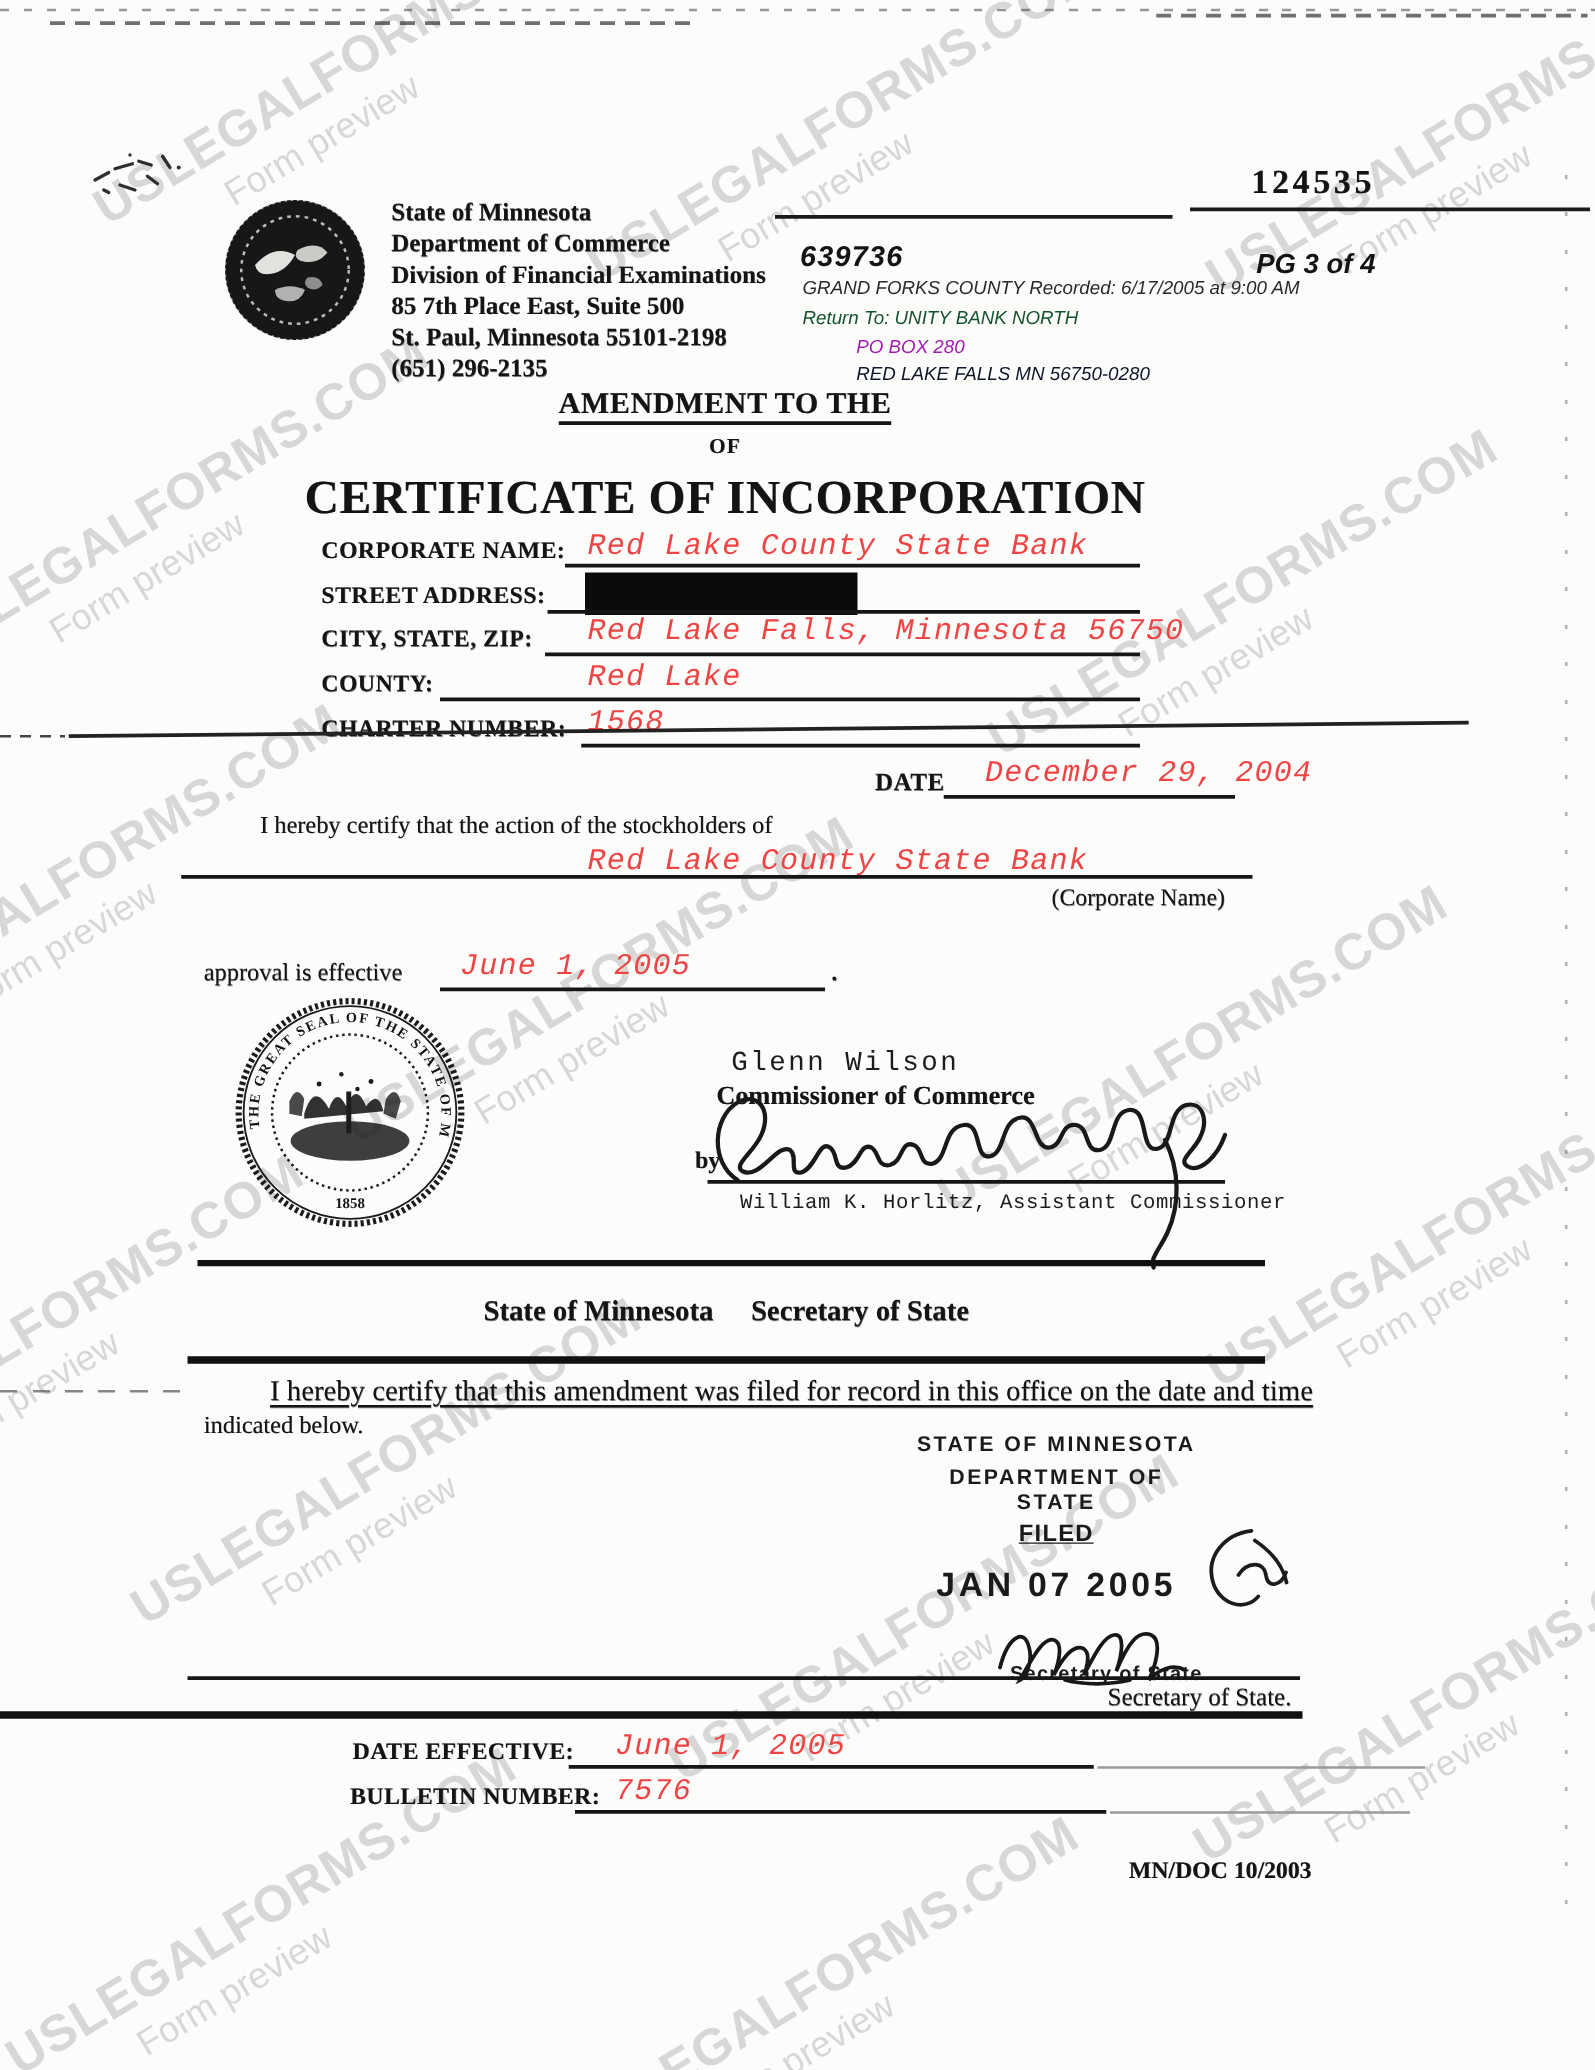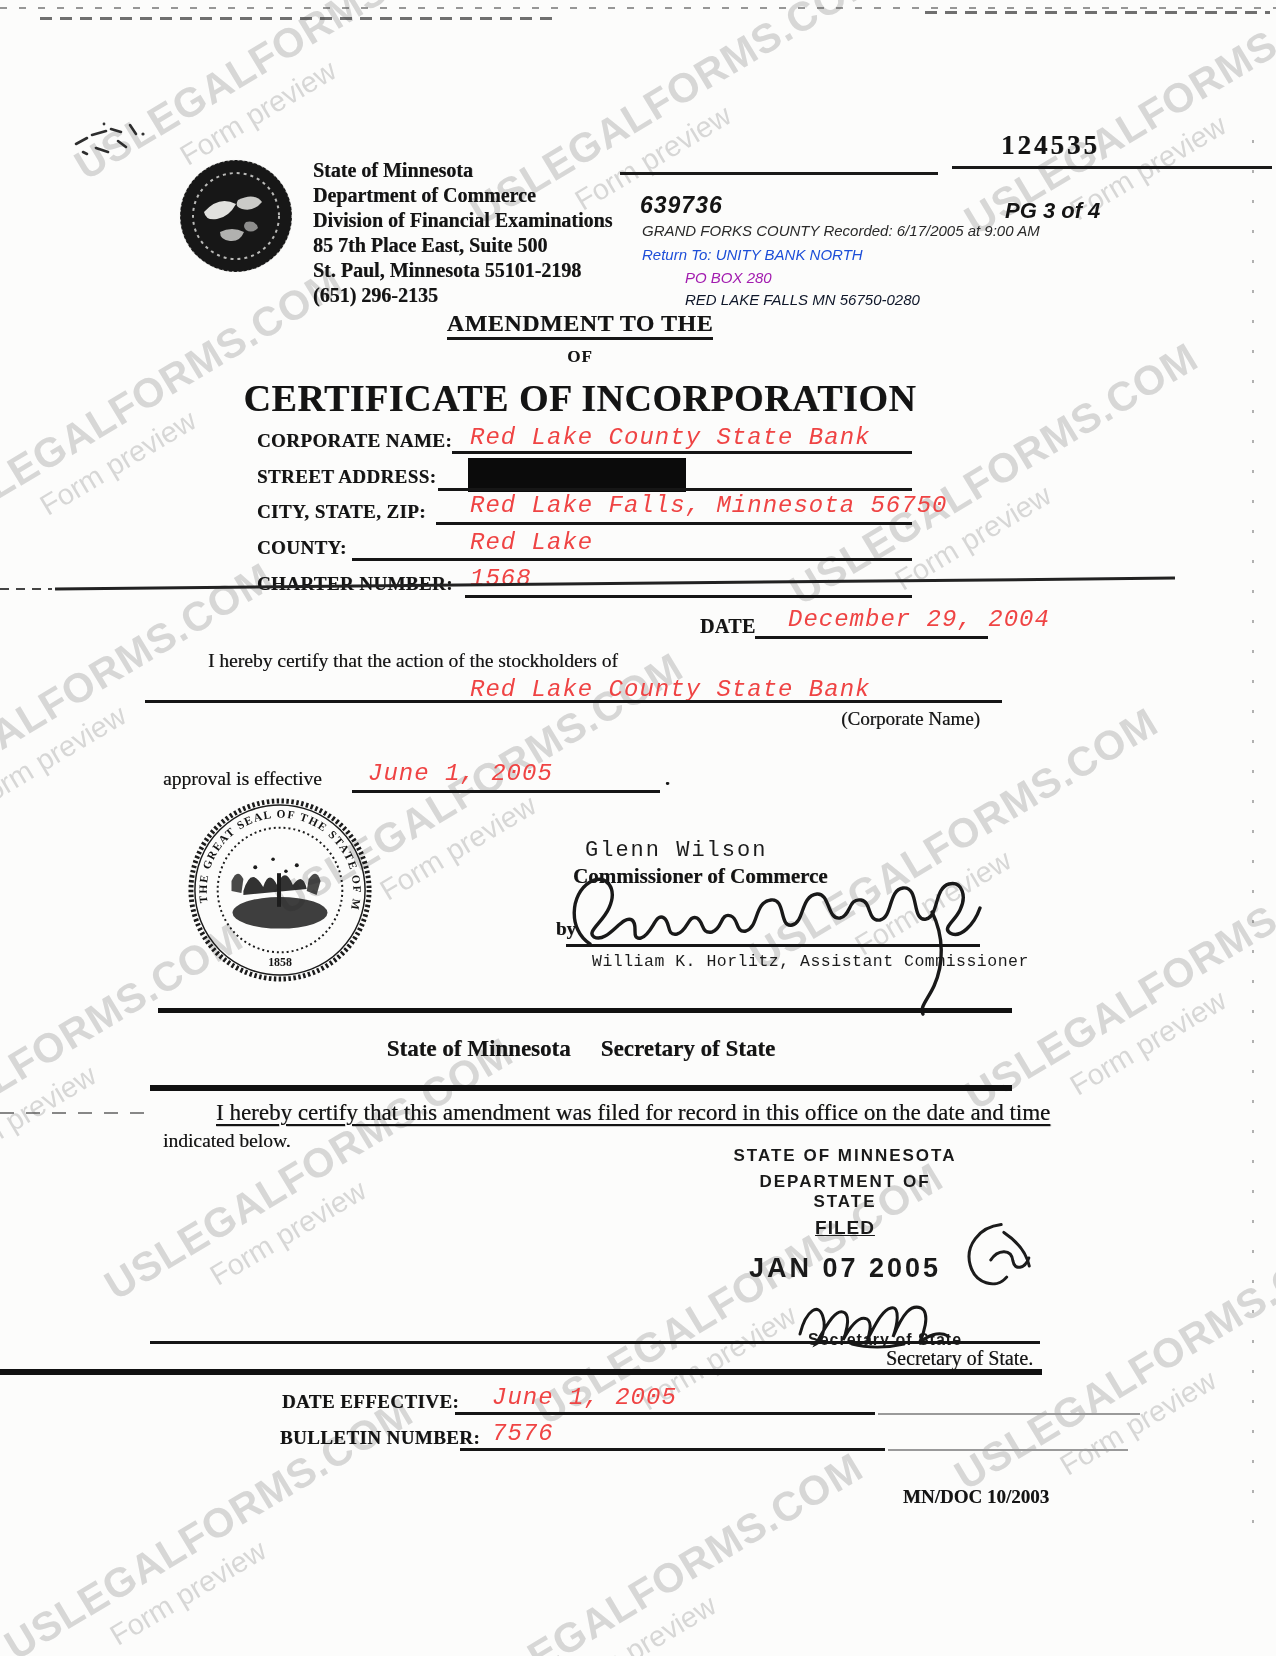--- a/index.html
+++ b/index.html
@@ -133,21 +133,21 @@
       <div class="lh-line ink">(651) 296-2135</div>
     </div>
 
     <div class="abs serif ink" style="left:985px;top:130px;font-size:27px;font-weight:700;letter-spacing:3px;margin-left:16px;">124535</div>
     <div class="abs" style="left:620px;top:172px;width:318px;height:3px;background:#1a1a1a;"></div>
     <div class="abs" style="left:952px;top:166px;width:320px;height:3px;background:#1a1a1a;"></div>
 
     <div class="abs sans" style="left:640px;top:192px;font-size:23px;font-weight:700;font-style:italic;letter-spacing:1px;">639736</div>
     <div class="abs sans" style="left:1005px;top:198px;font-size:22px;font-weight:700;font-style:italic;">PG 3 of 4</div>
     <div class="abs sans" style="left:642px;top:222px;font-size:15px;font-style:italic;color:#2a2a2a;white-space:nowrap;">GRAND FORKS COUNTY Recorded:  6/17/2005 at  9:00 AM</div>
-    <div class="abs sans" style="left:642px;top:246px;font-size:15px;font-style:italic;color:#1d4ed8;">Return To: UNITY BANK NORTH</div>
+    <div class="abs sans" style="left:642px;top:246px;font-size:15px;font-style:italic;color:#14532d;">Return To: UNITY BANK NORTH</div>
     <div class="abs sans" style="left:685px;top:269px;font-size:15px;font-style:italic;color:#a21caf;">PO BOX 280</div>
     <div class="abs sans" style="left:685px;top:291px;font-size:15px;font-style:italic;color:#0f172a;">RED LAKE FALLS MN 56750-0280</div>
 
     <div class="abs" style="left:180px;top:310px;width:800px;text-align:center;">
       <div style="font-size:24px;font-weight:700;letter-spacing:.5px;">
         <span class="ink" style="border-bottom:3px solid #161616;padding-bottom:1px;">AMENDMENT TO THE</span>
       </div>
       <div class="ink" style="margin-top:10px;font-size:17px;font-weight:600;letter-spacing:1px;">OF</div>
       <div class="ink" style="margin-top:9px;font-size:38px;font-weight:700;letter-spacing:.5px;">CERTIFICATE OF INCORPORATION</div>
     </div>

